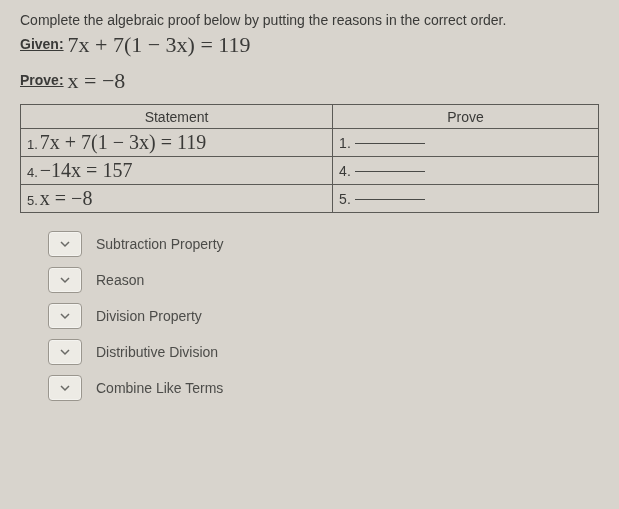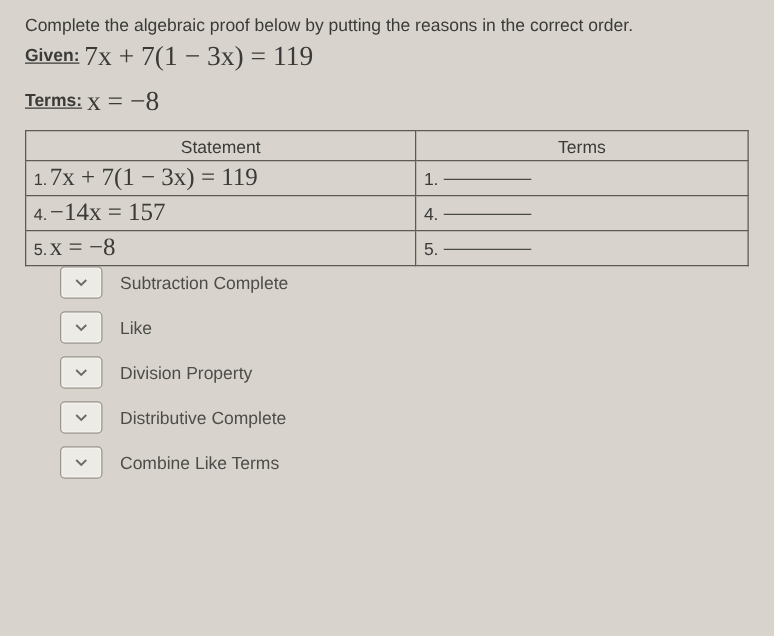--- a/index.html
+++ b/index.html
@@ -17,21 +17,21 @@
   .lbl { font-size: 14px; font-weight: 700; text-decoration: underline; }
   .math-big {
     font-family: "Times New Roman", serif;
     font-size: 22px;
     vertical-align: middle;
   }
   table.proof {
     border-collapse: collapse;
     width: 100%;
     margin-top: 8px;
-    margin-bottom: 0;
+    margin-bottom: 18px;
     padding-left: 12px;
   }
   table.proof th, table.proof td {
     border: 1px solid #5b5a56;
     padding: 2px 6px;
     text-align: left;
     font-size: 14px;
     vertical-align: middle;
     height: 26px;
   }
@@ -80,29 +80,29 @@
 <body>
 
 <div class="instr">Complete the algebraic proof below by putting the reasons in the correct order.</div>
 
 <div class="given-line">
   <span class="lbl">Given:</span>
   <span class="math-big">7x + 7(1 − 3x) = 119</span>
 </div>
 
 <div class="prove-line">
-  <span class="lbl">Terms:</span>
+  <span class="lbl">Prove:</span>
   <span class="math-big">x = −8</span>
 </div>
 
 <table class="proof">
   <tbody>
       <tr>
     <th class="stmt-col">Statement</th>
-    <th class="reason-col">Terms</th>
+    <th class="reason-col">Prove</th>
   </tr>
   <tr>
     <td><span class="num">1.</span><span class="stmt">7x + 7(1 − 3x) = 119</span></td>
     <td><span>1.</span><span class="blank"></span></td>
   </tr>
   <tr>
     <td><span class="num">4.</span><span class="stmt">−14x = 157</span></td>
     <td><span>4.</span><span class="blank"></span></td>
   </tr>
   <tr>
@@ -112,45 +112,45 @@
 </tbody>
   </table>
 
 <div class="options">
   <div class="option-row">
     <div class="dropdown">
       <svg viewBox="0 0 10 10">
           <path d="M1 3 L5 7 L9 3" fill="none" stroke="#6a6a66" stroke-width="1.5"></path>
         </svg>
     </div>
-    <span class="opt-label">Subtraction Complete</span>
+    <span class="opt-label">Subtraction Property</span>
   </div>
   <div class="option-row">
     <div class="dropdown">
       <svg viewBox="0 0 10 10">
           <path d="M1 3 L5 7 L9 3" fill="none" stroke="#6a6a66" stroke-width="1.5"></path>
         </svg>
     </div>
-    <span class="opt-label">Like</span>
+    <span class="opt-label">Reason</span>
   </div>
   <div class="option-row">
     <div class="dropdown">
       <svg viewBox="0 0 10 10">
           <path d="M1 3 L5 7 L9 3" fill="none" stroke="#6a6a66" stroke-width="1.5"></path>
         </svg>
     </div>
     <span class="opt-label">Division Property</span>
   </div>
   <div class="option-row">
     <div class="dropdown">
       <svg viewBox="0 0 10 10">
           <path d="M1 3 L5 7 L9 3" fill="none" stroke="#6a6a66" stroke-width="1.5"></path>
         </svg>
     </div>
-    <span class="opt-label">Distributive Complete</span>
+    <span class="opt-label">Distributive Division</span>
   </div>
   <div class="option-row">
     <div class="dropdown">
       <svg viewBox="0 0 10 10">
           <path d="M1 3 L5 7 L9 3" fill="none" stroke="#6a6a66" stroke-width="1.5"></path>
         </svg>
     </div>
     <span class="opt-label">Combine Like Terms</span>
   </div>
 </div>

